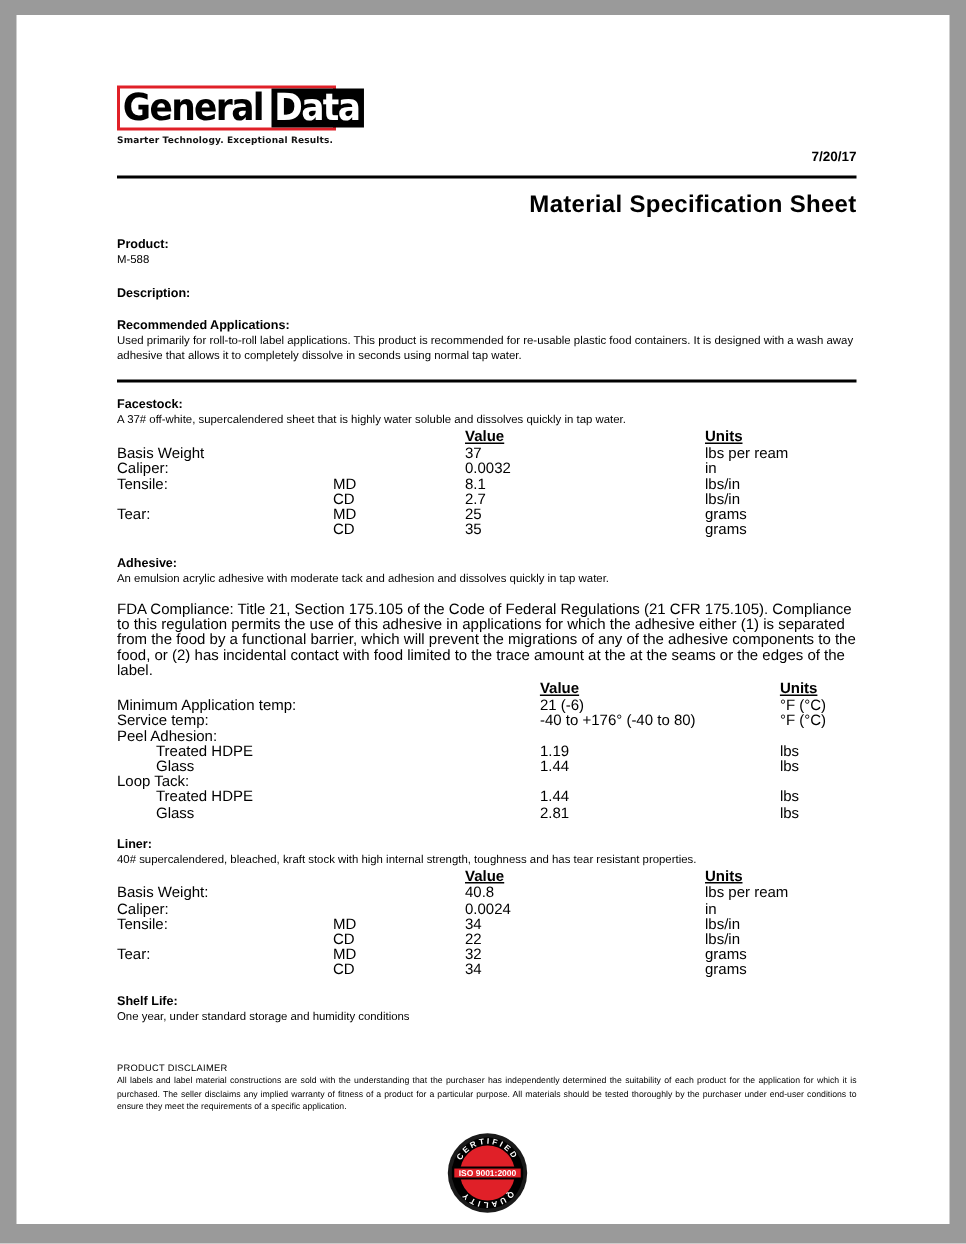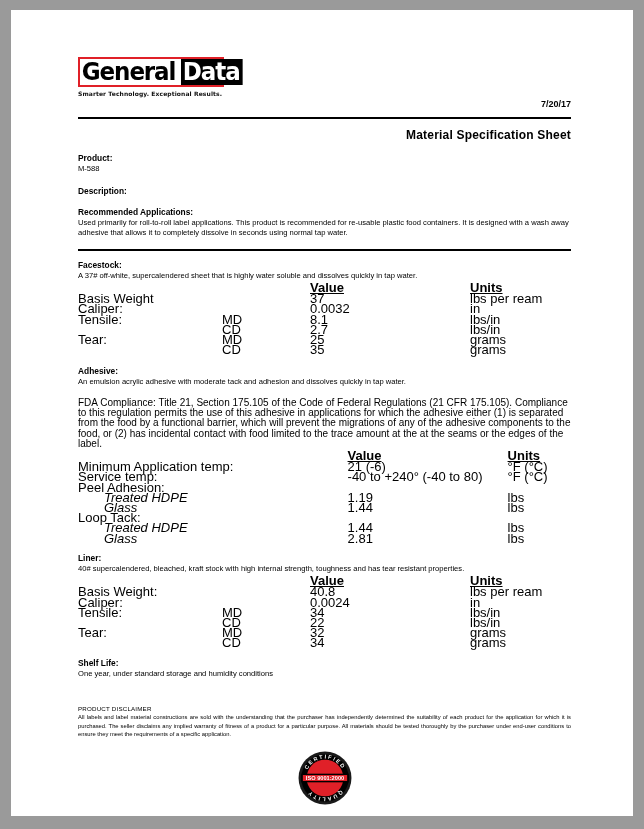--- a/index.html
+++ b/index.html
@@ -90,21 +90,21 @@
     font-size: 9px;
     font-weight: bold;
     color: #000000;
   }
   .rule-thick {
     border-top: 2px solid #000000;
     margin-top: 2px;
   }
   .doc-title {
     text-align: right;
-    font-size: 12px;
+    font-size: 16px;
     font-weight: bold;
     color: #000000;
     margin-top: 9px;
     letter-spacing: 0.2px;
   }
 
   
   .sec-head {
     font-size: 8.4px;
     font-weight: bold;
@@ -128,40 +128,40 @@
   .divider {
     border-top: 2px solid #000000;
     margin-top: 10px;
   }
 
   
   table.spec {
     border-collapse: collapse;
     width: 100%;
     margin-top: 2px;
-    font-size: 13px;
+    font-size: 10px;
     color: #000000;
   }
   table.spec td, table.spec th {
     padding: 0;
     text-align: left;
     font-weight: normal;
     line-height: 10.2px;
     vertical-align: top;
   }
   table.spec th {
     font-weight: bold;
     text-decoration: underline;
     padding-bottom: 1px;
   }
   .c-label { width: 144px; }
   .c-dir   { width: 88px; }
   .c-value { width: 160px; }
   .c-units { width: auto; }
-  .indent { padding-left: 26px !important; font-style: italic; }
+  .indent { padding-left: 26px !important; }
 
   
   .disclaimer {
     margin-top: 26px;
   }
   .disclaimer-title {
     font-size: 6.2px;
     color: #000000;
     letter-spacing: 0.2px;
   }
@@ -280,21 +280,21 @@
         </tr>
       </thead>
       <tbody>
         <tr>
             <td class="c-label" colspan="2">Minimum Application temp:</td>
             <td class="c-value">21 (-6)</td>
             <td class="c-units">°F (°C)</td>
           </tr>
         <tr>
             <td class="c-label" colspan="2">Service temp:</td>
-            <td class="c-value">-40 to +240° (-40 to 80)</td>
+            <td class="c-value">-40 to +176° (-40 to 80)</td>
             <td class="c-units">°F (°C)</td>
           </tr>
         <tr>
             <td class="c-label" colspan="2">Peel Adhesion:</td>
             <td class="c-value"></td>
             <td class="c-units"></td>
           </tr>
         <tr>
             <td class="c-label indent" colspan="2">Treated HDPE</td>
             <td class="c-value">1.19</td>

